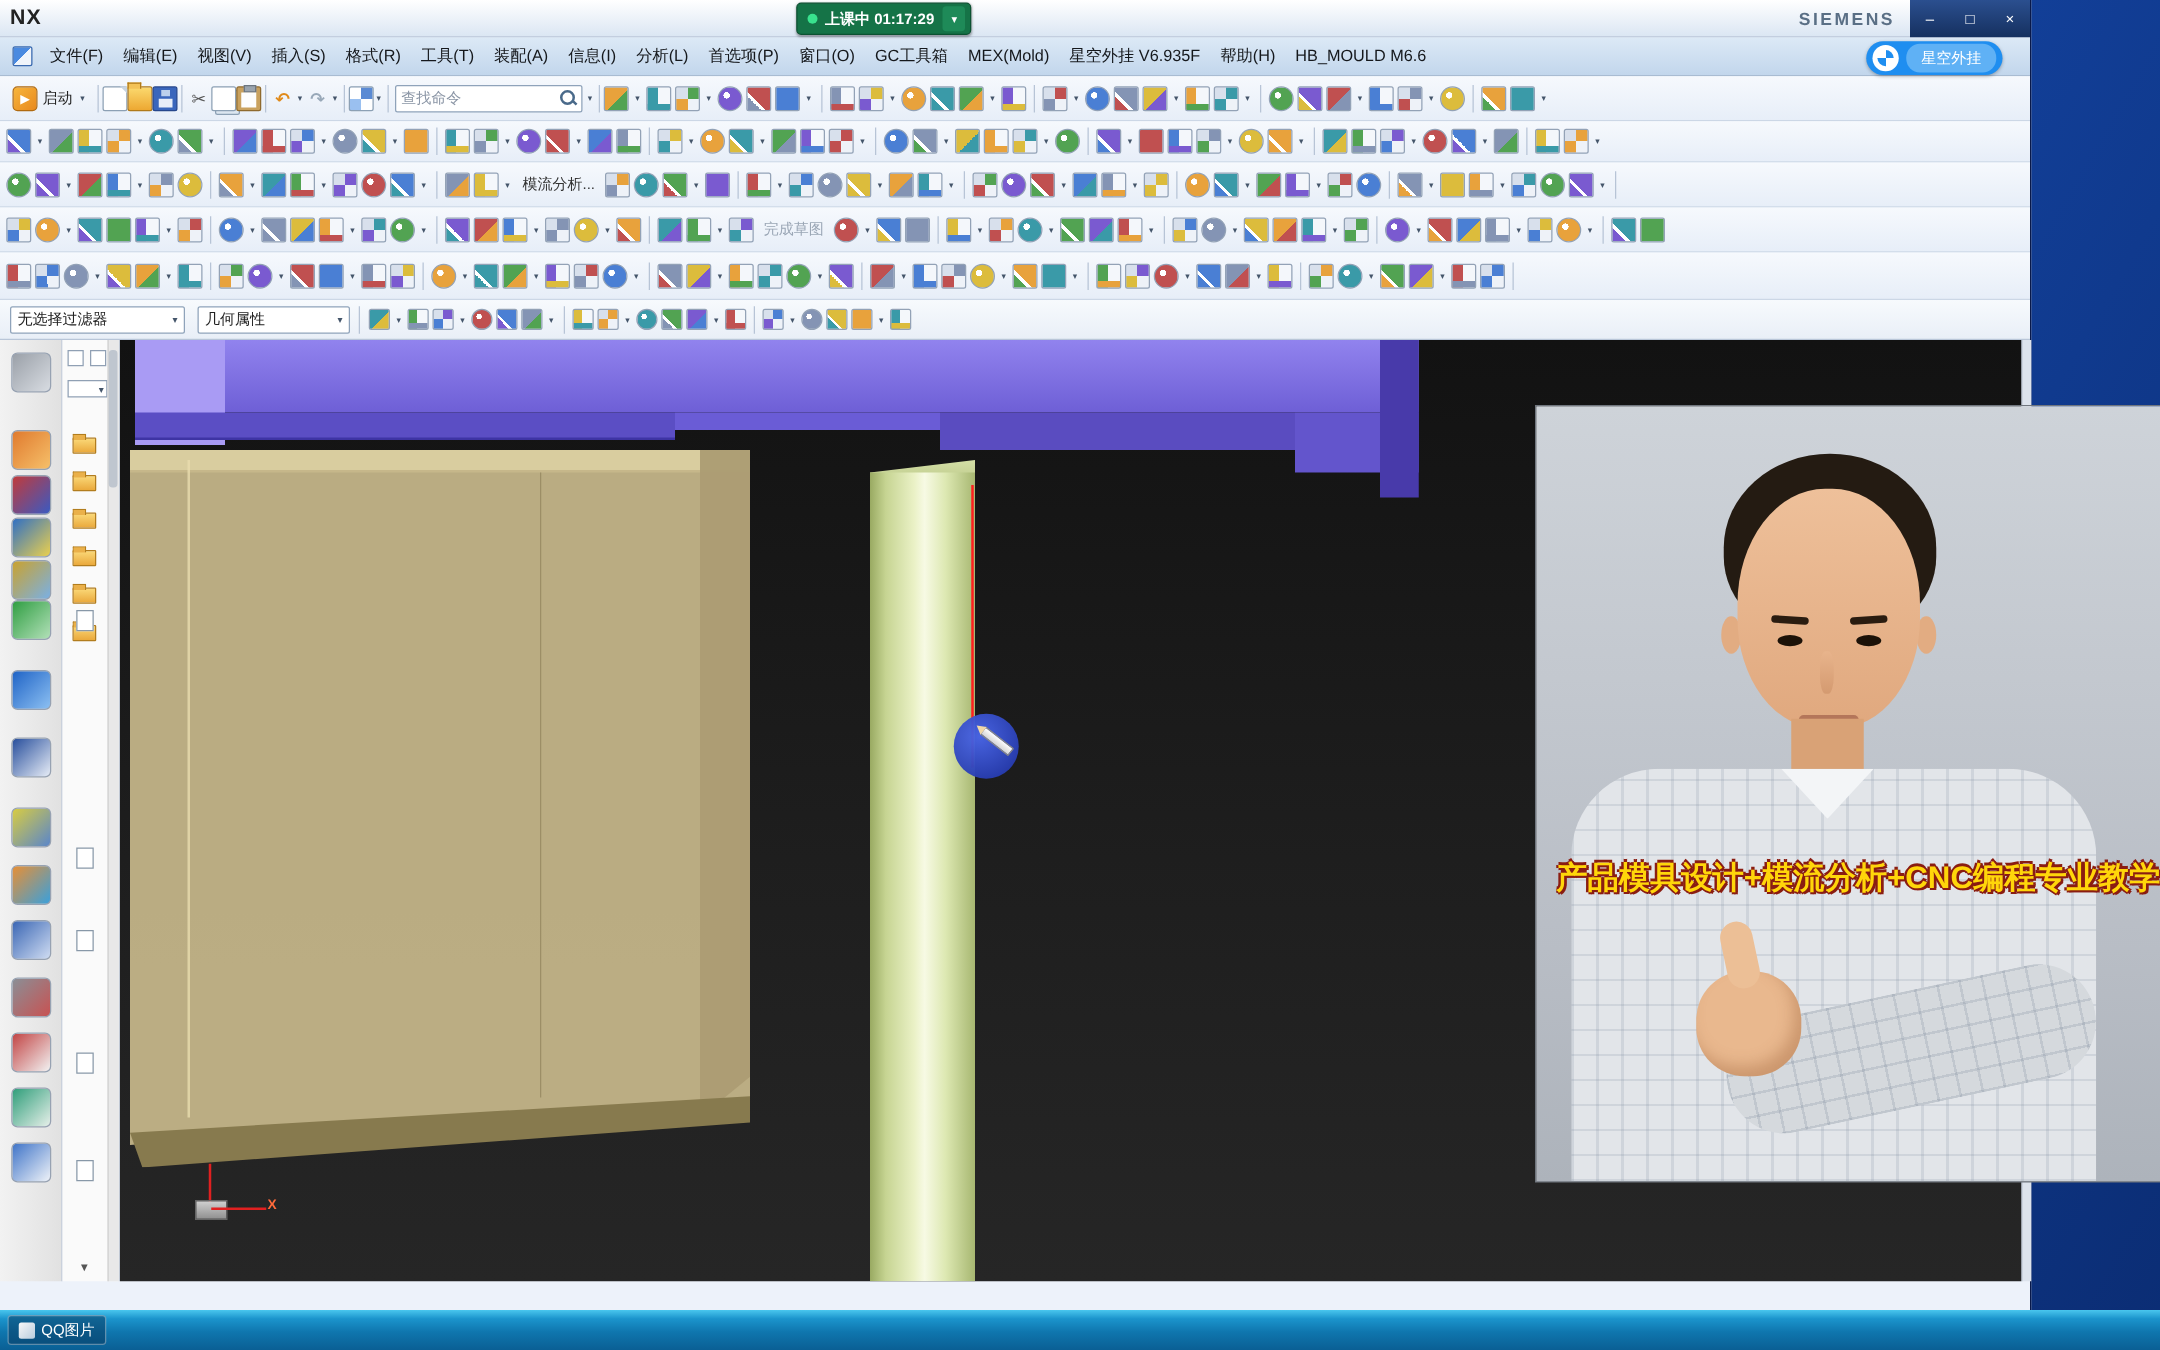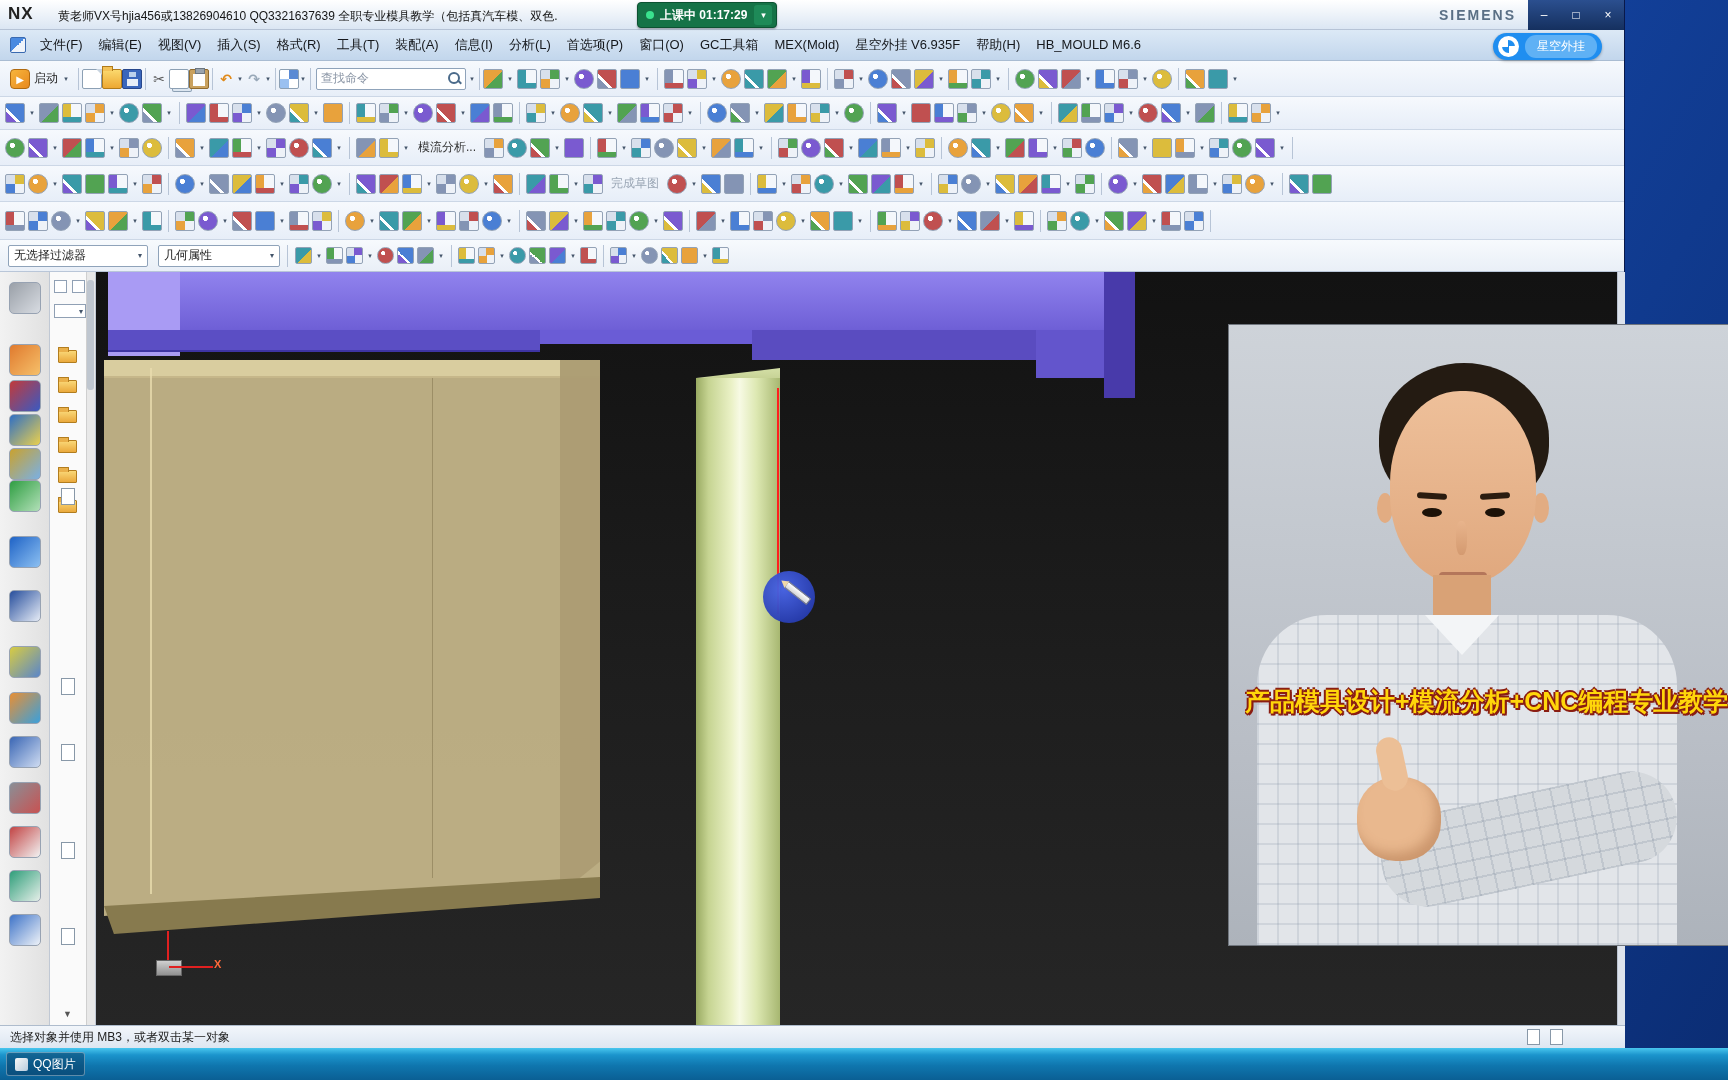--- a/index.html
+++ b/index.html
@@ -168,21 +168,20 @@
 .task-item{position:absolute;left:6px;top:4px;height:24px;background:rgba(10,60,100,.55);border:1px solid rgba(255,255,255,.35);border-radius:3px;color:#fff;font-size:12px;display:flex;align-items:center;padding:0 8px;gap:5px}
 .task-ic{width:13px;height:13px;background:linear-gradient(135deg,#f8f8f8,#b8ccdd);border-radius:2px;flex:none}
 </style>
 </head>
 <body>
 
 <div id="nx-window">
 
   <div class="titlebar">
     <span class="nx-logo">NX</span>
-    <span class="title-left">黄老师VX号hjia456或13826904610 QQ3321637639 全职专业模具教学（包括真汽车模、双色.</span>
     <span class="brand">SIEMENS</span>
     <div class="win-controls">
       <span class="win-btn">–</span>
       <span class="win-btn">□</span>
       <span class="win-btn">×</span>
     </div>
   </div>
 
   <div class="menubar">
     <span class="app-doc-icon"></span>
@@ -673,27 +672,20 @@
 
       <div class="vpel" id="triadV"></div>
       <div class="vpel" id="triadBox"></div>
       <div class="vpel" id="triadH"></div>
       <div class="vpel" id="triadX">X</div>
     </div>
 
     <div class="vp-scroll"></div>
   </div>
 
-  <div class="statusbar">
-    <span>选择对象并使用 MB3，或者双击某一对象</span>
-    <span class="status-icons">
-      <span class="st-ic"></span>
-      <span class="st-ic"></span>
-    </span>
-  </div>
 </div>
 
 <div class="timer">
   <span class="timer-dot"></span>
   <span class="timer-text"><span>上课中</span> <span>01:17:29</span></span>
   <span class="timer-caret">▾</span>
 </div>
 
 <div class="upload-pill">
   <span class="pill-logo"></span>

